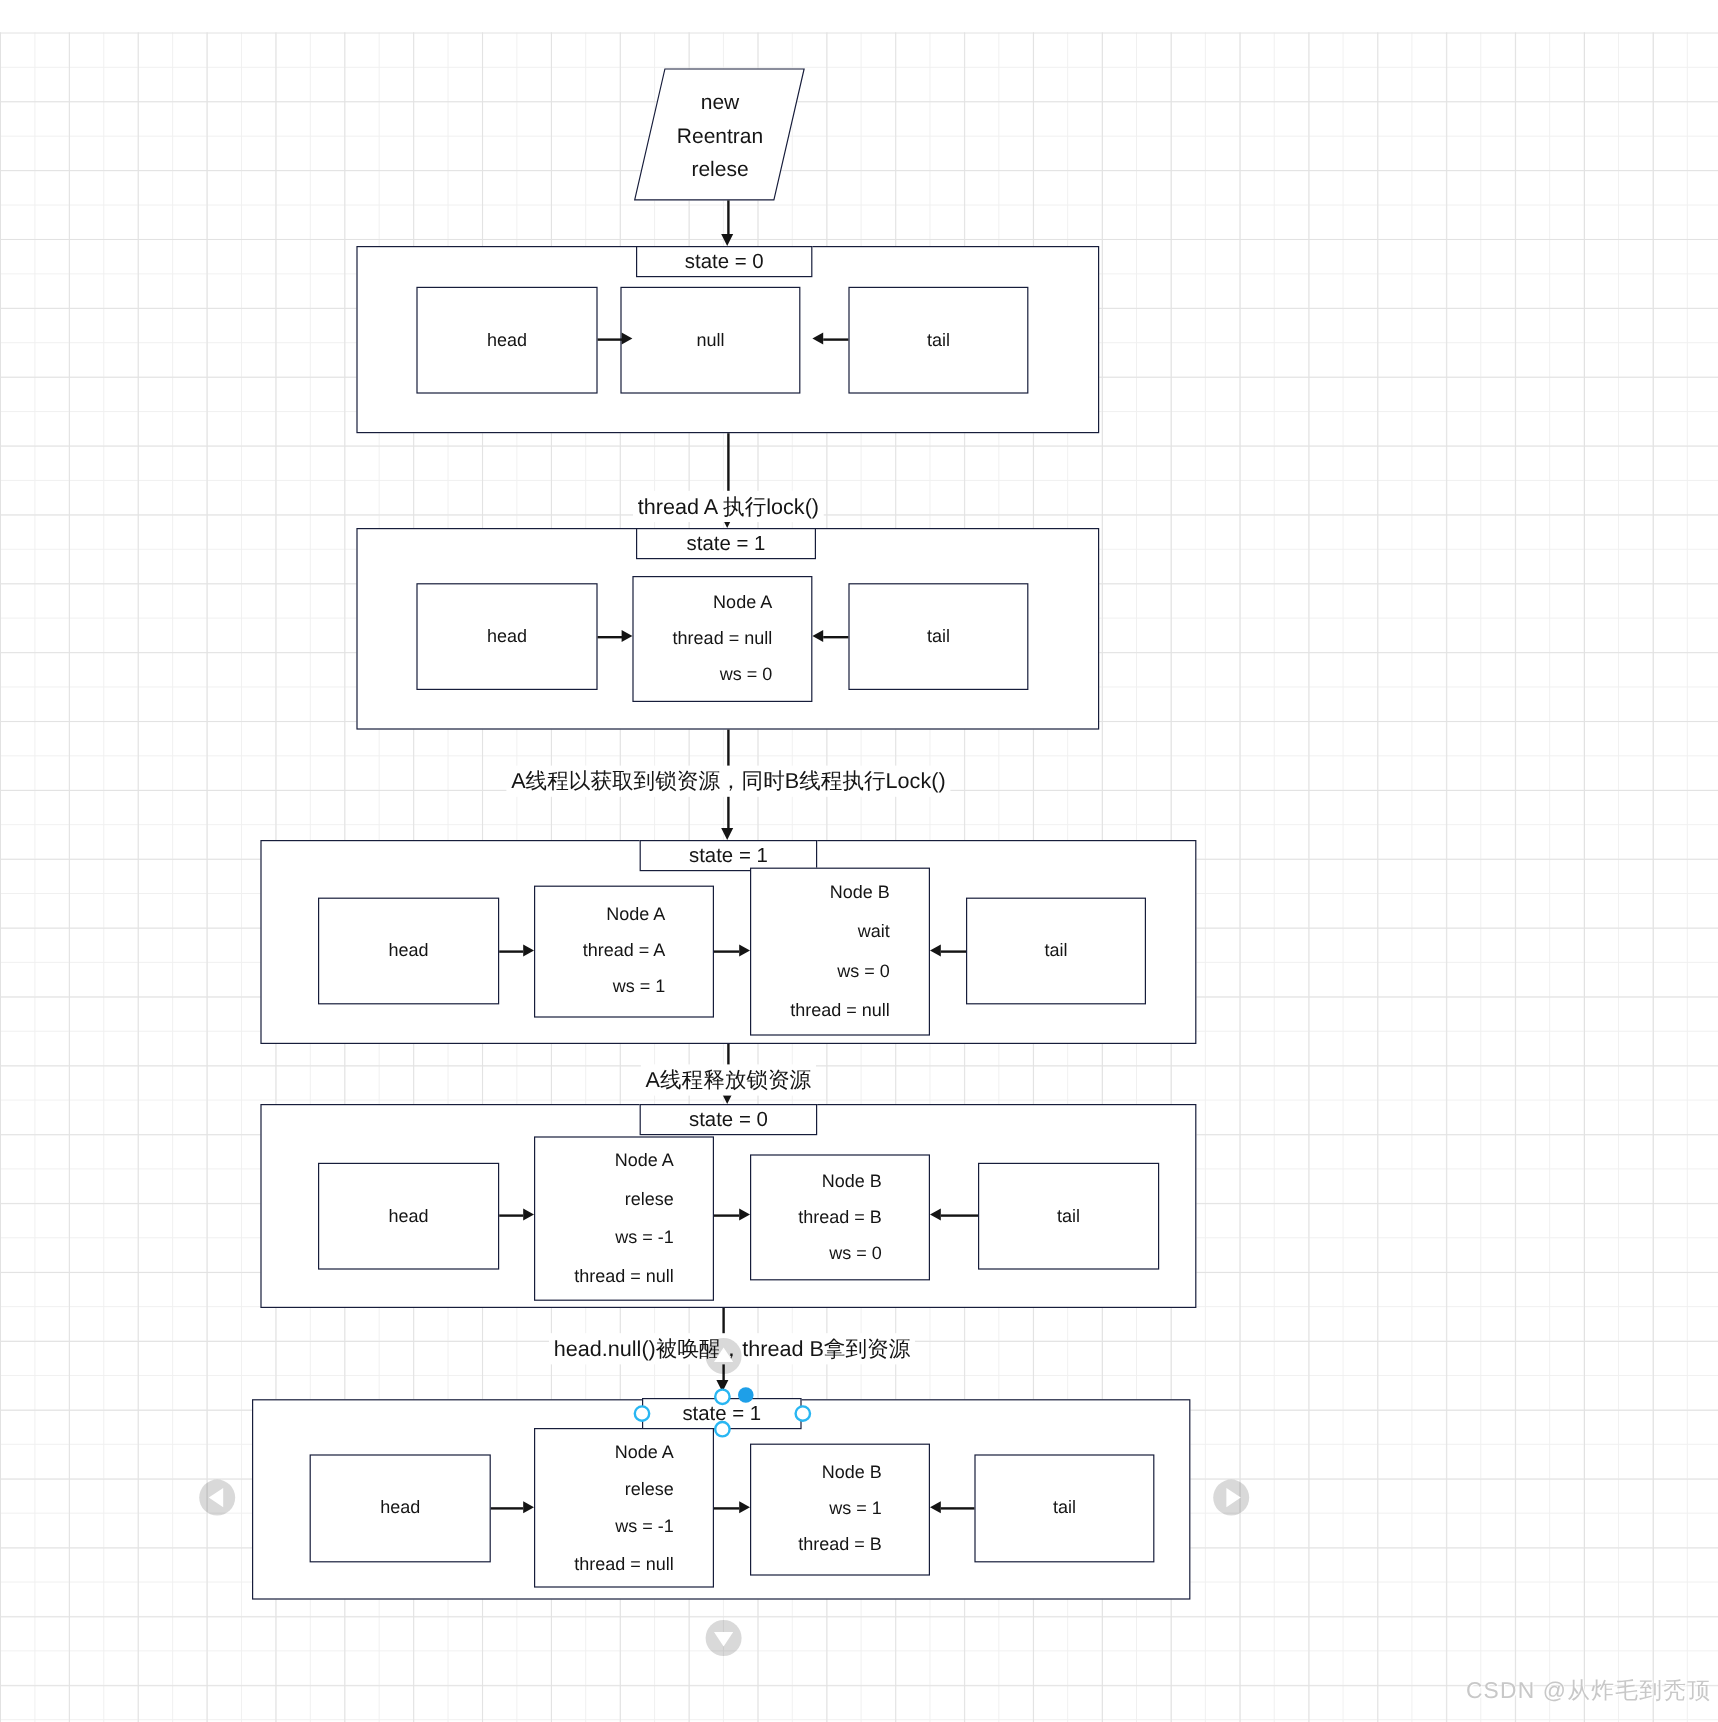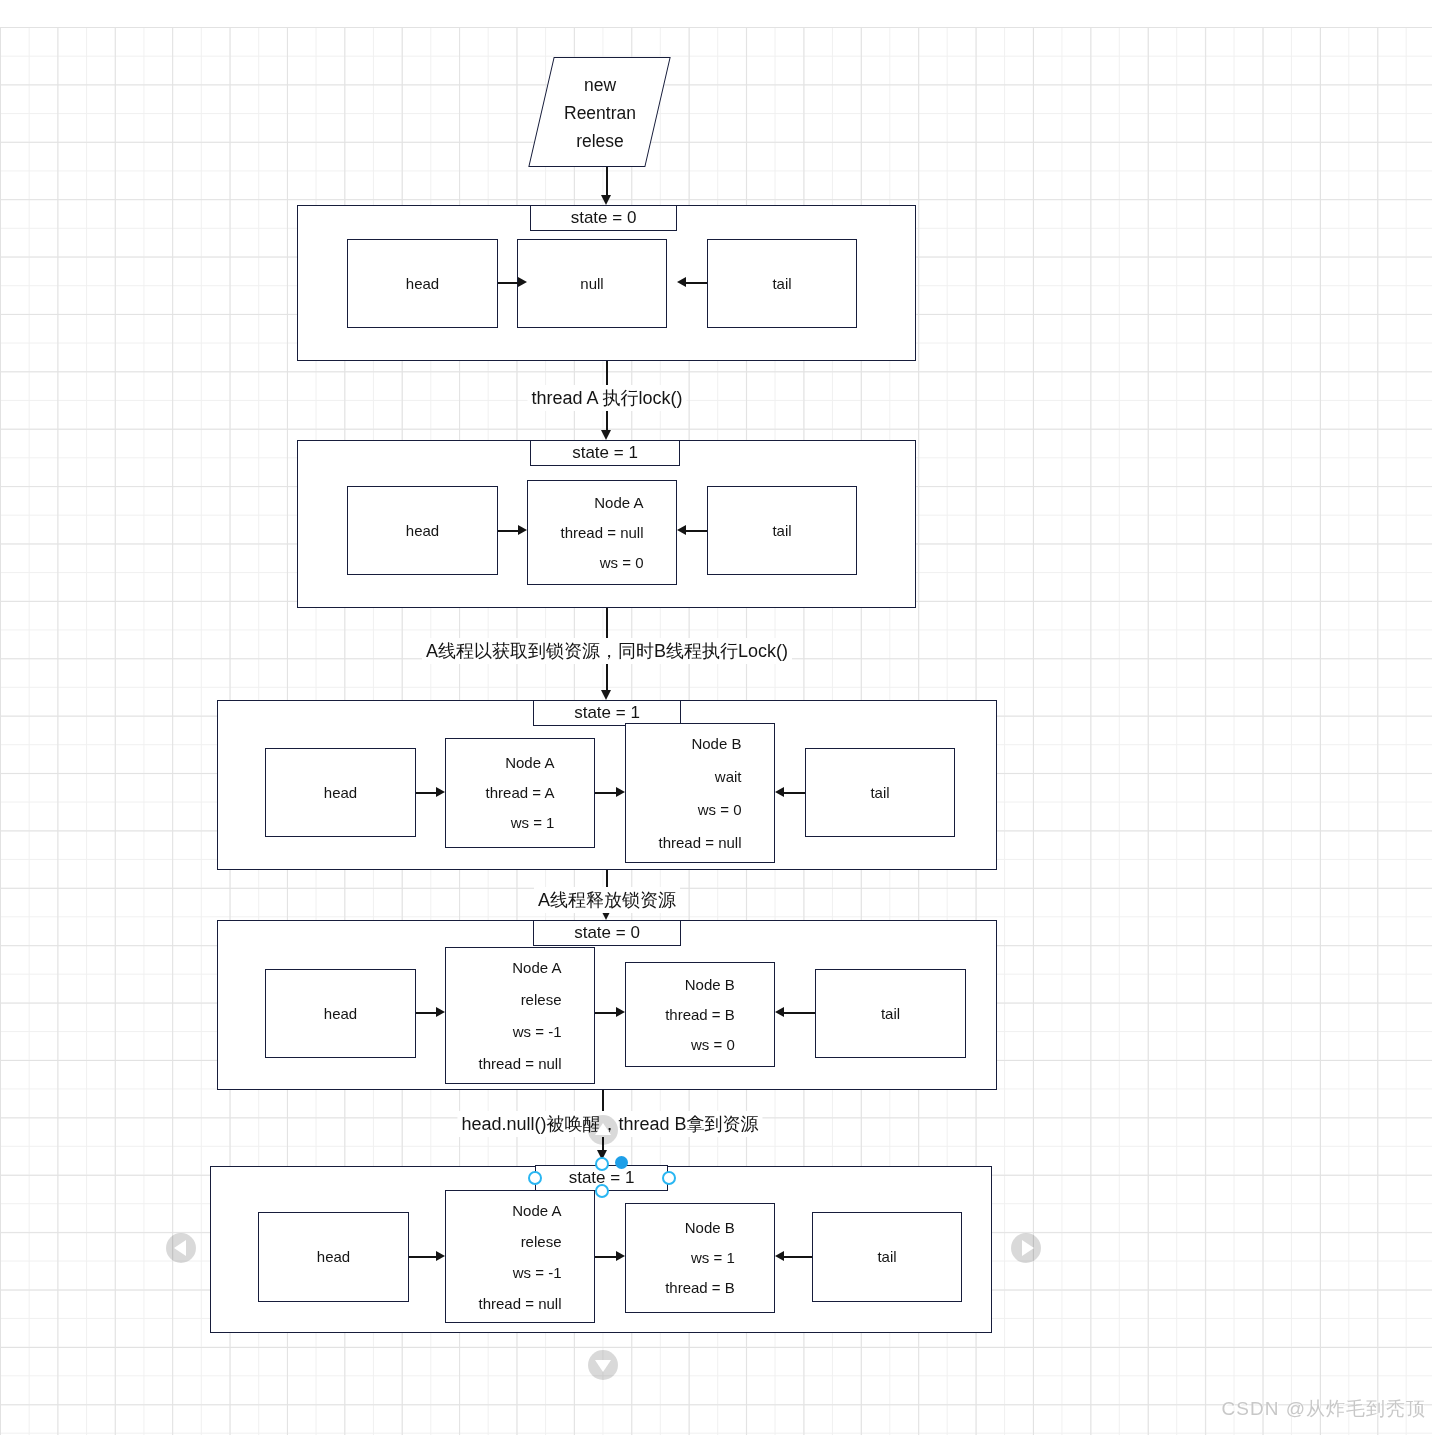--- a/index.html
+++ b/index.html
@@ -95,21 +95,21 @@
 </div>
 <div>
   <div class="ln" style="left:686px;top:282px;width:21px;height:2px;"></div>
   <div class="ah-l" style="left:677px;top:277px;"></div>
 </div>
 
 <div>
   <div class="ln" style="left:606px;top:361px;width:2px;height:70px;"></div>
   <div class="ah-d" style="left:601px;top:430px;"></div>
 </div>
-<div class="tlabel" style="left:607px;top:385px;">thread A 执行lock()</div>
+<div class="tlabel" style="left:607px;top:409px;">thread A 执行lock()</div>
 
 <div class="box" style="left:297px;top:440px;width:619px;height:168px;"></div>
 <div class="box state" style="left:530px;top:440px;width:150px;height:26px;">state = 1</div>
 <div class="box cell" style="left:347px;top:486px;width:151px;height:89px;">head</div>
 <div class="box cell" style="left:527px;top:480px;width:150px;height:105px;">Node A
 thread = null
 ws = 0</div>
 <div class="box cell" style="left:707px;top:486px;width:150px;height:89px;">tail</div>
 <div>
   <div class="ln" style="left:498px;top:530px;width:21px;height:2px;"></div>

